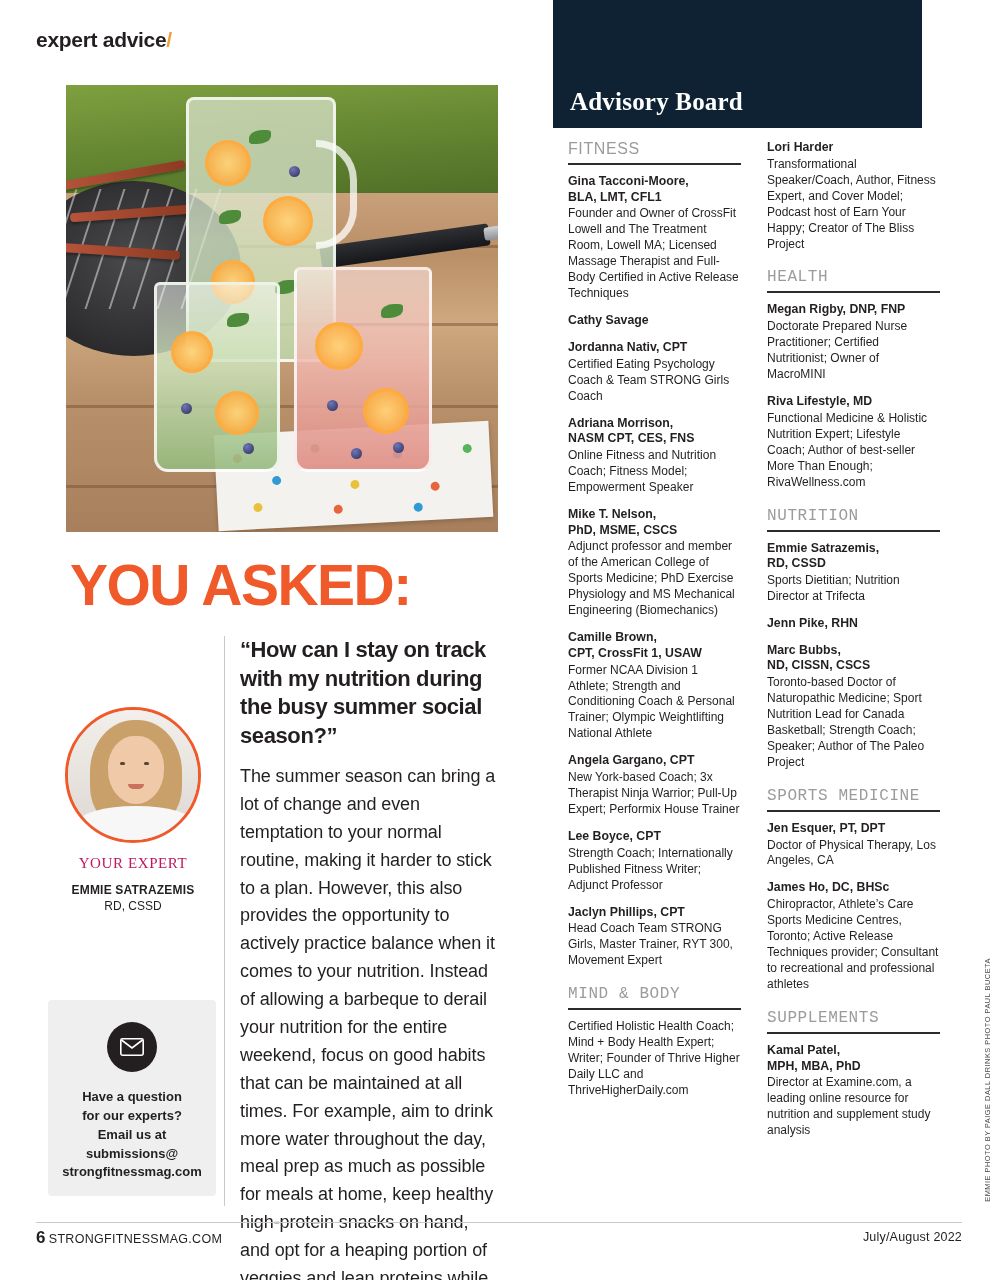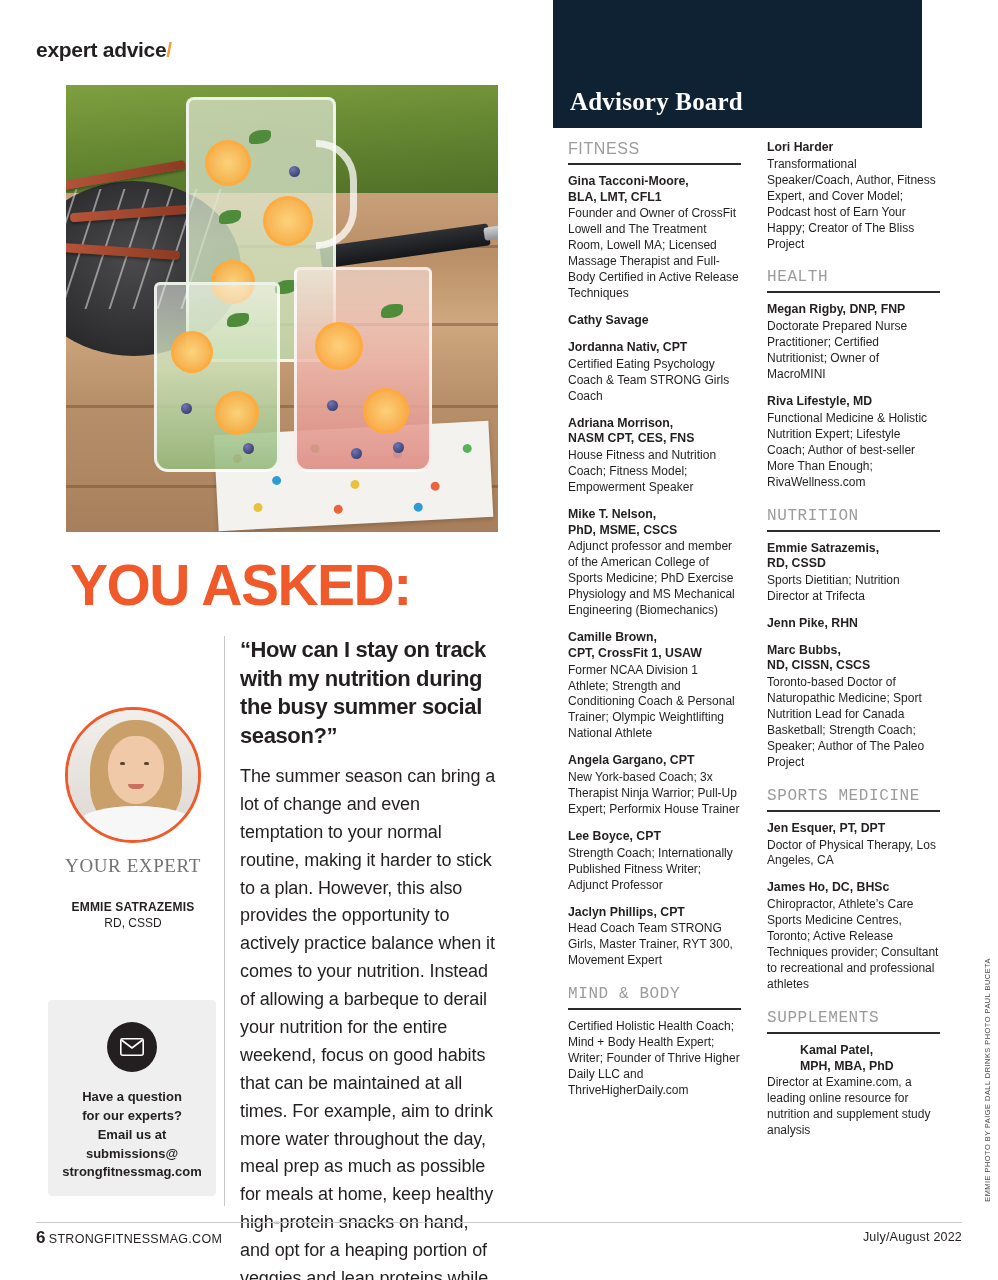--- a/index.html
+++ b/index.html
@@ -11,21 +11,21 @@
     color: #231f20;
     position: relative;
     overflow: hidden;
   }
   .page { position: relative; width: 998px; height: 1280px; }
 
   
   .left-col { position: absolute; left: 0; top: 0; width: 553px; height: 1280px; }
 
   .kicker {
-    position: absolute; left: 36px; top: 38px;
+    position: absolute; left: 36px; top: 28px;
     font-size: 21px; font-weight: 700; letter-spacing: -0.3px;
     color: #231f20;
   }
   .kicker .slash { color: #e8a33d; font-weight: 700; }
 
   .hero-photo {
     position: absolute; left: 66px; top: 85px;
     width: 432px; height: 447px;
     overflow: hidden;
     background: #6a8a3a;
@@ -138,24 +138,24 @@
     position:absolute; left:40px; top:26px; width:56px; height:68px;
     background:#f0c9a9; border-radius:46% 46% 50% 50%;
   }
   .avatar .shoulders {
     position:absolute; left:10px; bottom:0; width:116px; height:34px;
     background:#f7f7f7; border-radius:50% 50% 0 0;
   }
   .avatar .eye { position:absolute; width:5px; height:3px; background:#5a4433; border-radius:2px; top:52px;}
   .avatar .mouth { position:absolute; left:60px; top:74px; width:16px; height:5px; background:#c9705f; border-radius:0 0 8px 8px;}
   .your-expert {
-    margin-top:12px; color:#737373; font-size:19px; letter-spacing:0.6px;
+    margin-top:12px; color:#be185d; font-size:15px; letter-spacing:0.6px;
     font-family:"Liberation Serif", serif;
   }
-  .expert-name { margin-top:23px; font-size:12px; font-weight:700; letter-spacing:0.2px; }
+  .expert-name { margin-top:11px; font-size:12px; font-weight:700; letter-spacing:0.2px; }
   .expert-cred { margin-top:2px; font-size:12px; }
 
   .qbox {
     position:absolute; left:48px; top:1000px; width:168px; height:196px;
     background:#efefef; border-radius:4px; text-align:center; padding-top:22px;
   }
   .qbox .circle {
     width:50px; height:50px; border-radius:50%; background:#231f20;
     margin:0 auto 16px; position:relative;
   }
@@ -340,21 +340,21 @@
           <div class="person">
             <div class="pname" style="white-space: pre-line;">Cathy Savage</div>
           </div>
           <div class="person">
             <div class="pname" style="white-space: pre-line;">Jordanna Nativ, CPT</div>
             <div class="pdesc">Certified Eating Psychology Coach &amp; Team STRONG Girls Coach</div>
           </div>
           <div class="person">
             <div class="pname" style="white-space: pre-line;">Adriana Morrison,
 NASM CPT, CES, FNS</div>
-            <div class="pdesc">House Fitness and Nutrition Coach; Fitness Model; Empowerment Speaker</div>
+            <div class="pdesc">Online Fitness and Nutrition Coach; Fitness Model; Empowerment Speaker</div>
           </div>
           <div class="person">
             <div class="pname" style="white-space: pre-line;">Mike T. Nelson,
 PhD, MSME, CSCS</div>
             <div class="pdesc">Adjunct professor and member of the American College of Sports Medicine; PhD Exercise Physiology and MS Mechanical Engineering (Biomechanics)</div>
           </div>
           <div class="person">
             <div class="pname" style="white-space: pre-line;">Camille Brown,
 CPT, CrossFit 1, USAW</div>
             <div class="pdesc">Former NCAA Division 1 Athlete; Strength and Conditioning Coach &amp; Personal Trainer; Olympic Weightlifting National Athlete</div>
@@ -408,21 +408,21 @@
           <div class="person">
             <div class="pname" style="white-space: pre-line;">Jen Esquer, PT, DPT</div>
             <div class="pdesc">Doctor of Physical Therapy, Los Angeles, CA</div>
           </div>
           <div class="person">
             <div class="pname" style="white-space: pre-line;">James Ho, DC, BHSc</div>
             <div class="pdesc">Chiropractor, Athlete’s Care Sports Medicine Centres, Toronto; Active Release Techniques provider; Consultant to recreational and professional athletes</div>
           </div>
           <div class="sec-title spaced">SUPPLEMENTS</div>
           <div class="person">
-            <div class="pname" style="white-space: pre-line; margin-left: 33px;">Kamal Patel,
+            <div class="pname" style="white-space: pre-line;">Kamal Patel,
 MPH, MBA, PhD</div>
             <div class="pdesc">Director at Examine.com, a leading online resource for nutrition and supplement study analysis</div>
           </div>
         </div>
       <div style="clear:both"></div>
     </div>
 
     <div class="credit">EMMIE PHOTO BY PAIGE DALL    DRINKS PHOTO PAUL BUCETA</div>
   </div>
 

